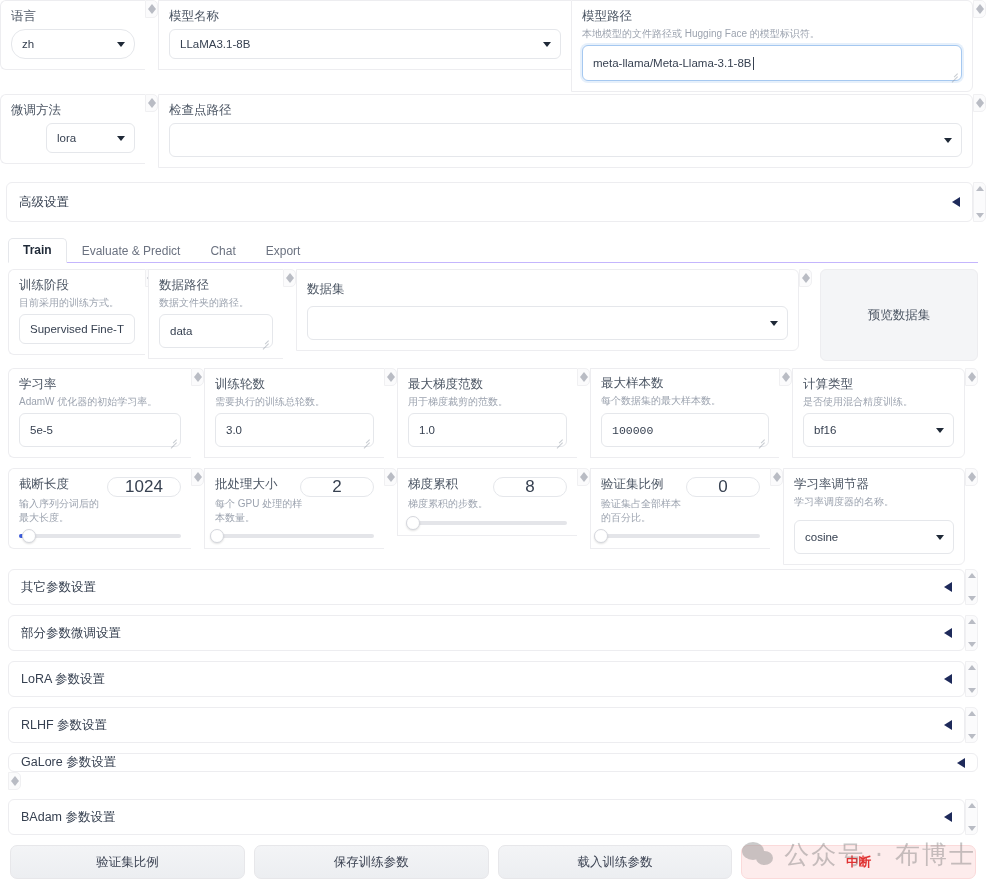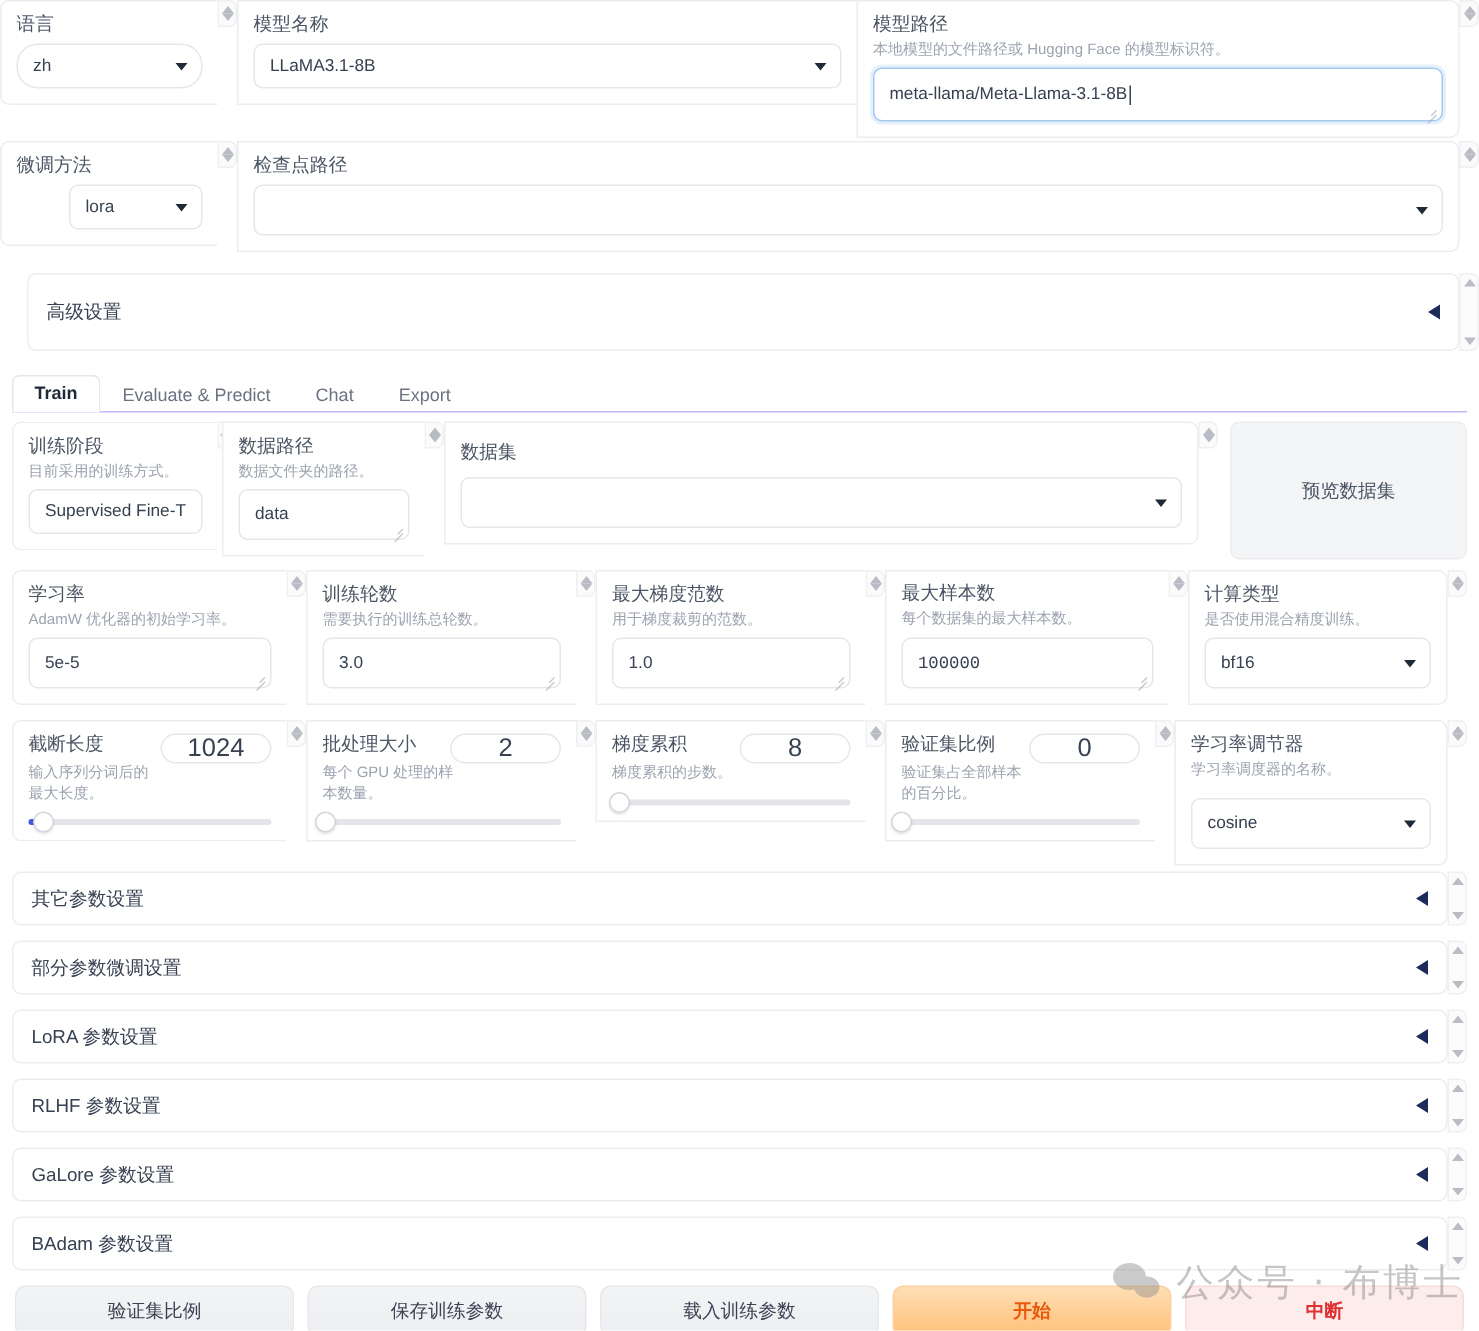--- a/index.html
+++ b/index.html
@@ -277,21 +277,21 @@
         <span class="chev"></span>
       </div>
     </div>
     <div class="sbar">
       <span class="ar-up"></span>
       <span class="ar-dn"></span>
     </div>
   </div>
 </div>
 
-<div class="acc-row" style="height:52px; margin:10px 0 0 12px; padding:0 0 0 6px;text-align:right;">
+<div class="acc-row" style="height:40px; margin:10px 0 0 0; padding:0 0 0 6px;text-align:right;">
   <div style="flex:1 1 auto;">
     <div class="accordion">
       <span>高级设置</span>
       <span class="acc-arrow"></span>
     </div>
   </div>
   <div class="sbar">
     <span class="ar-up"></span>
     <span class="ar-dn"></span>
   </div>
@@ -580,21 +580,21 @@
         <span>RLHF 参数设置</span>
         <span class="acc-arrow"></span>
       </div>
     </div>
     <div class="sbar">
       <span class="ar-up"></span>
       <span class="ar-dn"></span>
     </div>
   </div>
 
-  <div class="acc-row" style="height:36px; margin-bottom:10px;">
+  <div class="acc-row" style="height:36px; margin-bottom:10px;flex-direction:column;">
     <div style="flex:1 1 auto;">
       <div class="accordion">
         <span>GaLore 参数设置</span>
         <span class="acc-arrow"></span>
       </div>
     </div>
     <div class="sbar">
       <span class="ar-up"></span>
       <span class="ar-dn"></span>
     </div>
@@ -611,21 +611,20 @@
       <span class="ar-up"></span>
       <span class="ar-dn"></span>
     </div>
   </div>
 </div>
 
 <div class="btnbar" style="margin-top:8px;">
   <div class="btn">验证集比例</div>
   <div class="btn">保存训练参数</div>
   <div class="btn">载入训练参数</div>
-  <div class="btn primary">开始</div>
   <div class="btn danger">中断</div>
 </div>
 
 <div id="watermark">
   <span class="wx">
     <span class="b1"></span>
       <span class="b2"></span>
   </span>
   <span>公众号 · 布博士</span>
 </div>

